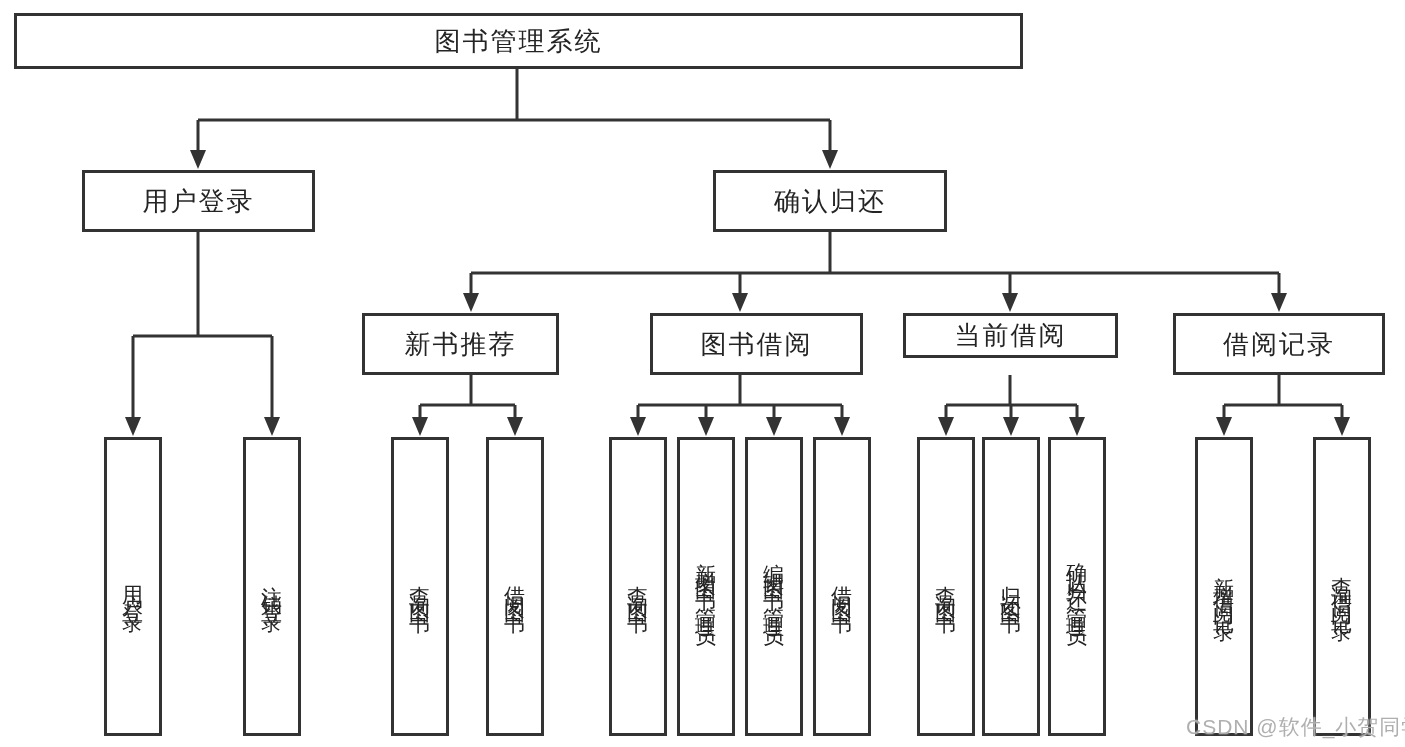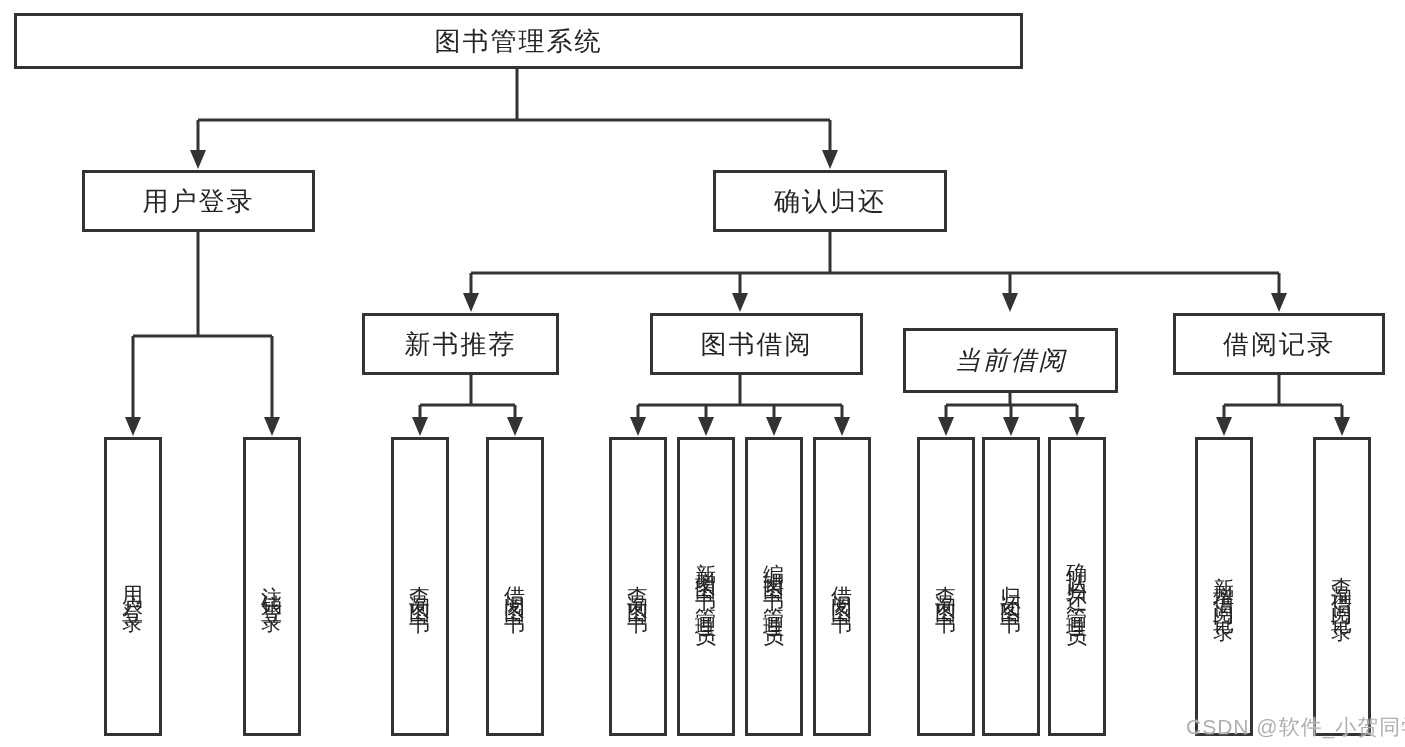--- a/index.html
+++ b/index.html
@@ -35,21 +35,21 @@
     letter-spacing: 9px;
     line-height: 1.1;
     white-space: nowrap;
   }
   
   .n-root        { left:14px;   top:13px;  width:1009px; height:56px; }
   .n-user-login  { left:82px;   top:170px; width:233px;  height:62px; }
   .n-book-mgmt   { left:713px;  top:170px; width:234px;  height:62px; }
   .n-newbook     { left:362px;  top:313px; width:197px;  height:62px; }
   .n-borrowing   { left:650px;  top:313px; width:213px;  height:62px; }
-  .n-current     { left:903px;  top:328px; width:215px;  height:65px;font-style:italic; }
+  .n-current     { left:903px;  top:313px; width:215px;  height:45px; }
   .n-records     { left:1173px; top:313px; width:212px;  height:62px; }
   .leaf          { top:437px; height:299px; width:58px; }
   .n-login       { left:104px;  }
   .n-logout      { left:243px;  }
   .n-rec-query   { left:391px;  }
   .n-rec-borrow  { left:486px;  }
   .n-bb-query    { left:609px;  }
   .n-bb-add      { left:677px;  }
   .n-bb-edit     { left:745px;  }
   .n-bb-borrow   { left:813px;  }

